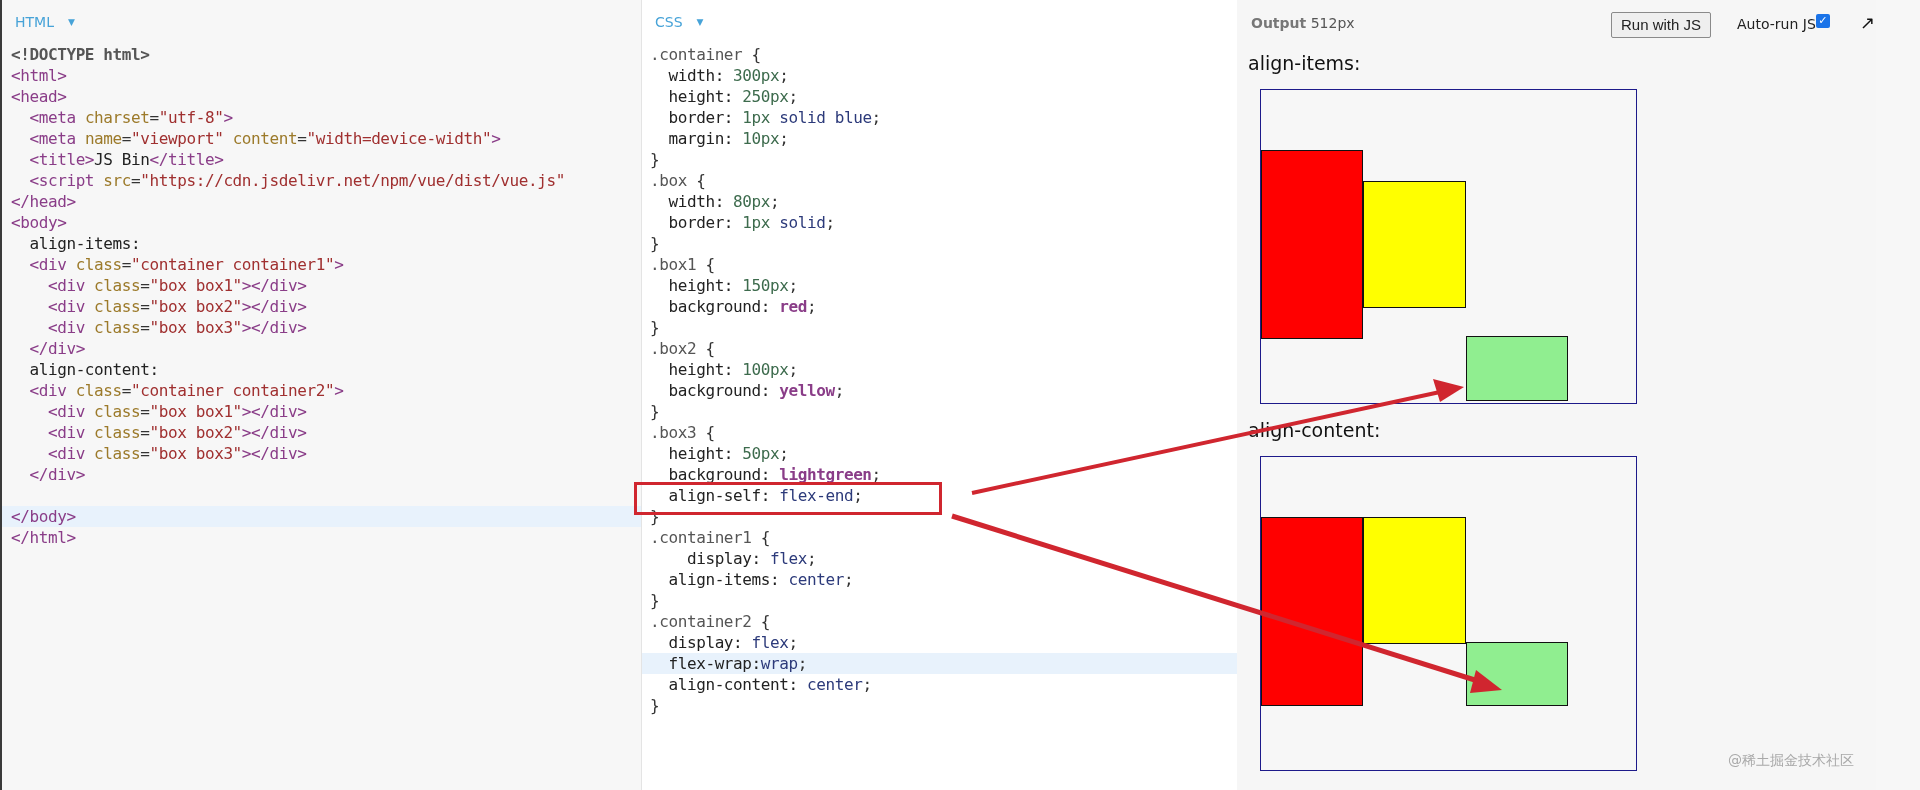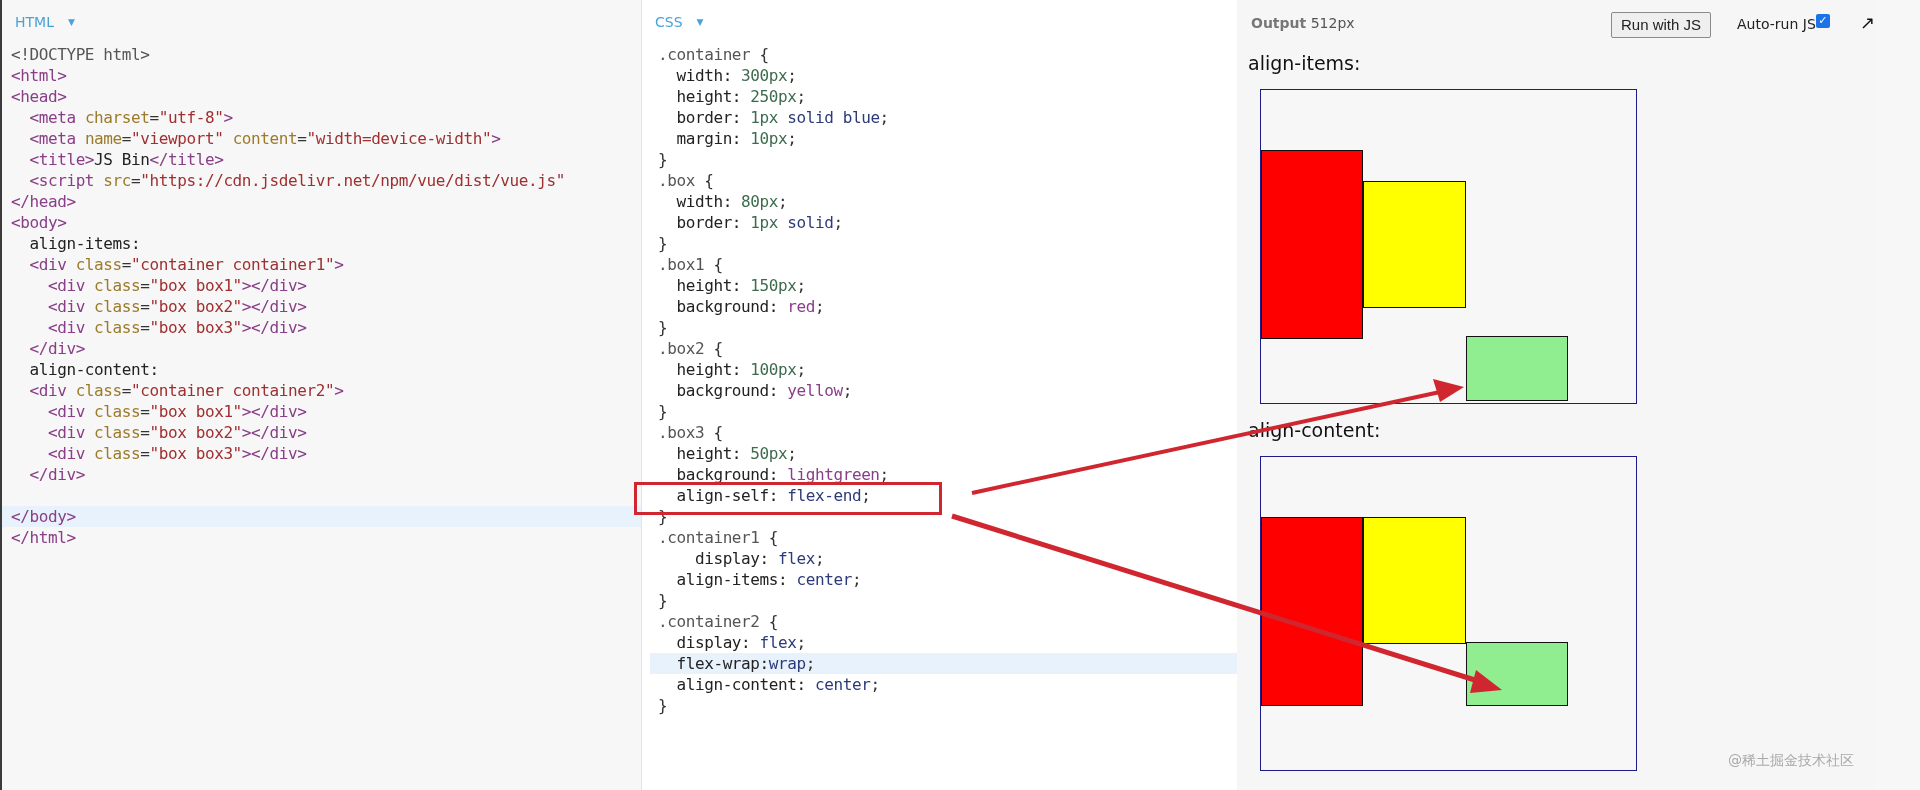--- a/index.html
+++ b/index.html
@@ -14,31 +14,31 @@
     .panel-label {
       position: absolute; top: 14px; left: 13px;
       font-family: "DejaVu Sans", sans-serif; font-size: 14px; color: #47a3d8;
       display: flex; align-items: center; gap: 14px; cursor: pointer;
     }
     .panel-label .caret { font-size: 9px; color: #47a3d8; }
 
     .code { position: absolute; top: 44px; left: 0; right: 0; font-size: 16px; line-height: 21px; white-space: pre; }
     .code .line { height: 21px; padding-left: 9px; letter-spacing: -0.4px; }
     .code .line.active { background: #e8f2fc; }
-    #css-panel .code .line { padding-left: 8px; margin-left: 8px; }
+    #css-panel .code .line { padding-left: 8px; }
 
     .t-tag { color: #8a3d88; }
     .t-attr { color: #9c7a2a; }
     .t-str { color: #a03030; }
     .t-text { color: #222; }
-    .t-doctype { color: #555; }
+    .t-doctype { color: #555; font-weight: bold; }
     .t-sel { color: #555; }
     .t-prop { color: #222; }
     .t-num { color: #3d6b4d; }
-    .t-kw { color: #8a3d88; }
+    .t-kw { color: #8a3d88; font-weight: bold; }
     .t-val { color: #2c3a7a; }
     .t-punc { color: #333; }
 
     .out-header { position: absolute; top: 12px; left: 12px; right: 0; height: 28px; font-family: "DejaVu Sans", sans-serif; }
     .out-title { position: absolute; left: 2px; top: 3px; font-size: 14px; color: #555; }
     .out-title b { color: #777; font-weight: bold; }
     .run-btn {
       position: absolute; left: 362px; top: 0; height: 26px; padding: 0 9px;
       font-family: "Liberation Sans", sans-serif; font-size: 15px; color: #222;
       background: #efefef; border: 1px solid #8a8a8a; border-radius: 2px; line-height: 24px; text-align: center;

